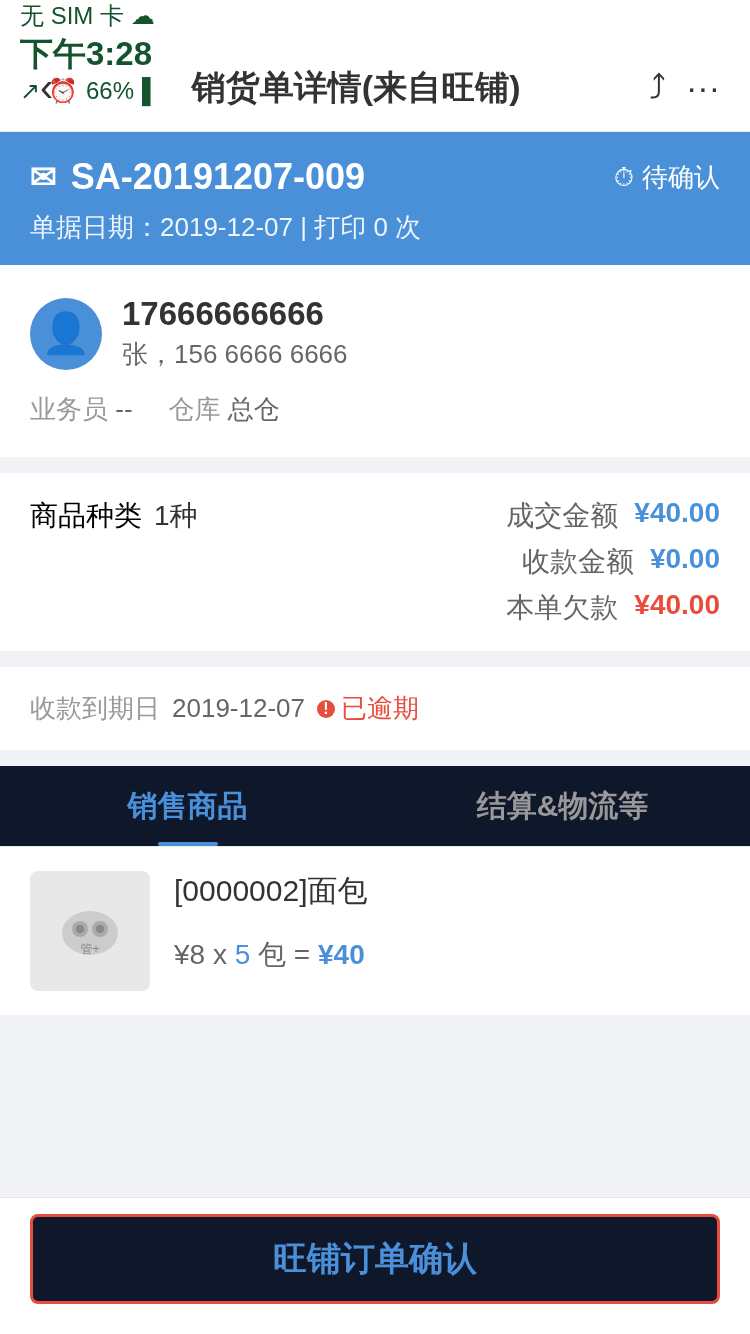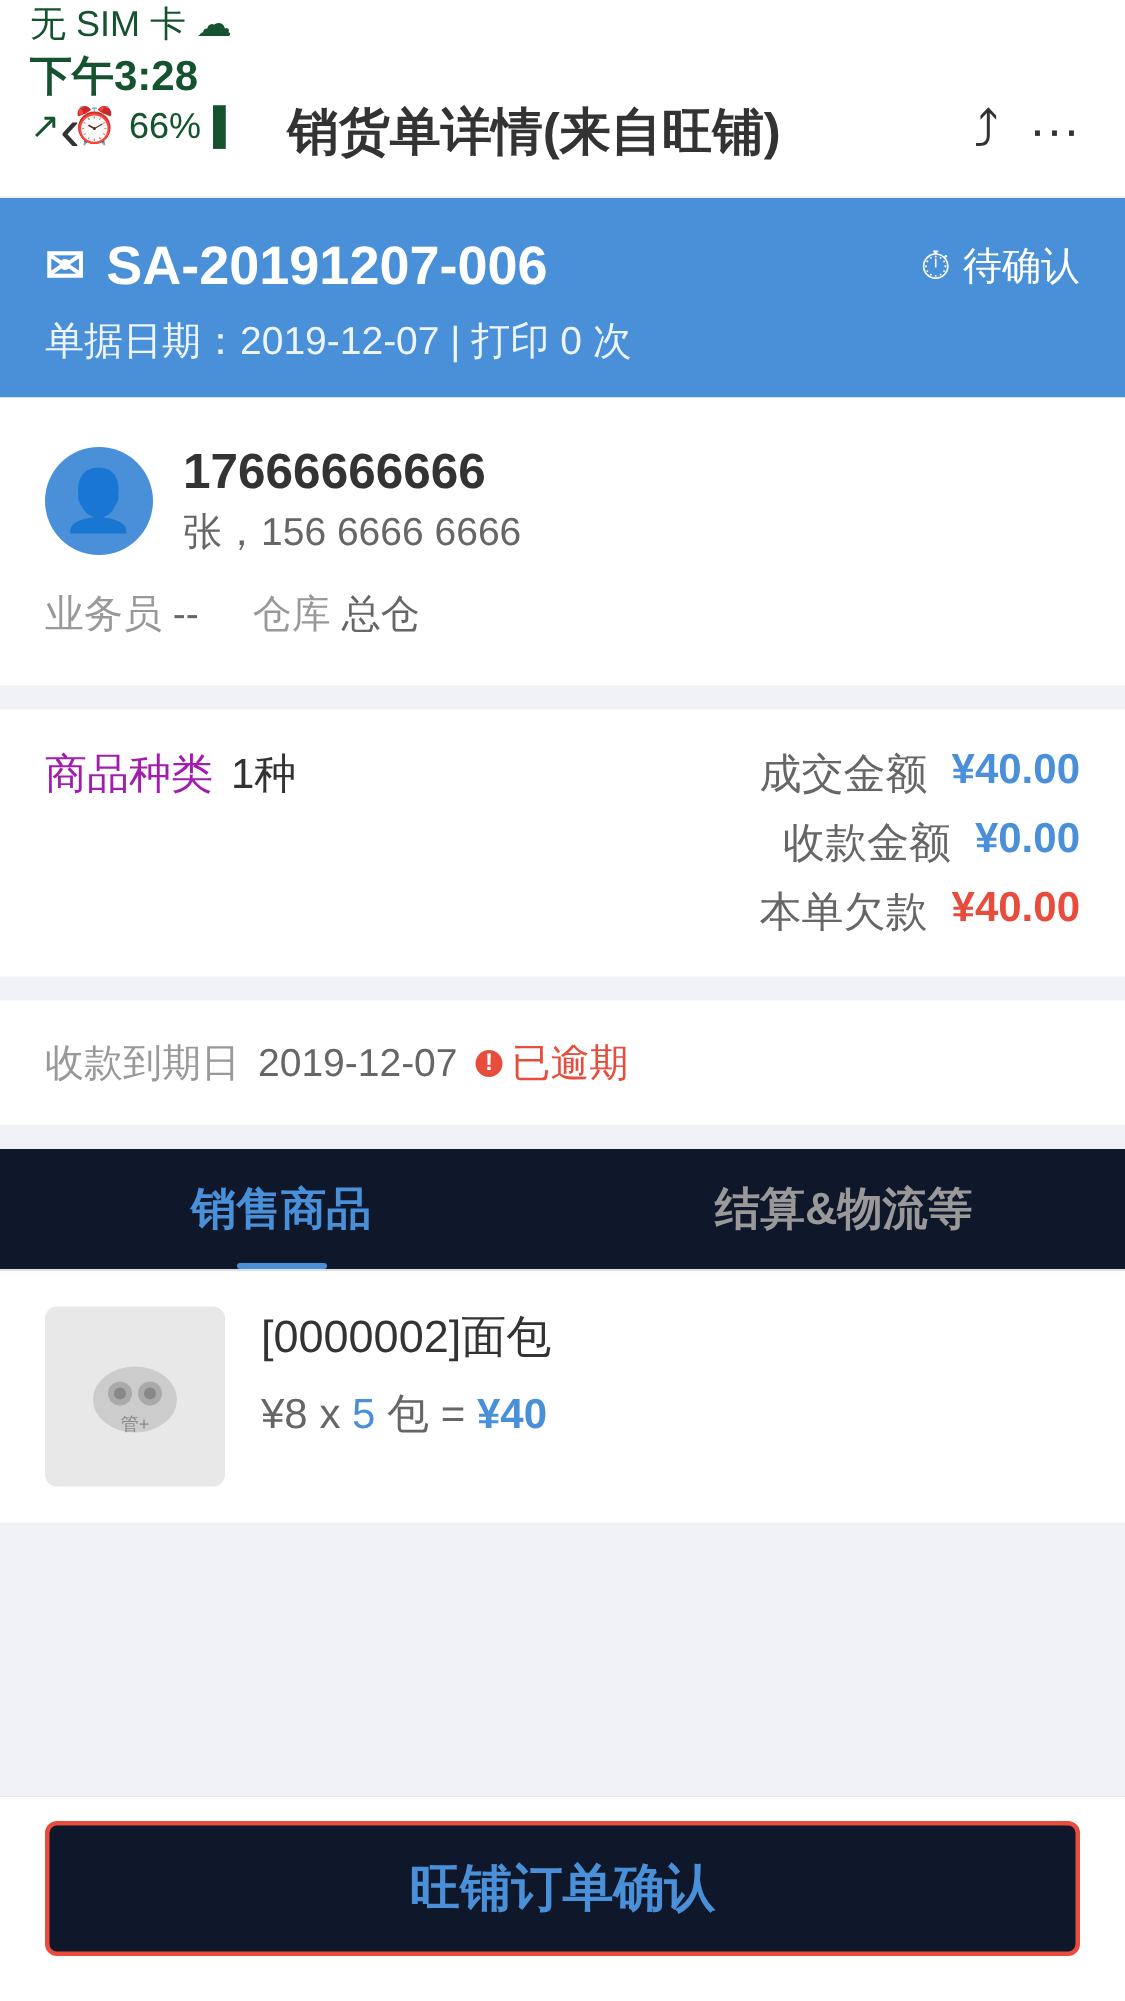--- a/index.html
+++ b/index.html
@@ -19,21 +19,21 @@
       background: #fff;
       display: flex;
       align-items: flex-start;
       justify-content: space-between;
       padding: 0 20px;
       font-size: 24px;
       color: #14532d;
       flex-direction: column;
     }
     .status-left { display: flex; align-items: center; gap: 10px; }
-    .status-center { font-weight: 600; font-size: 28px; }
+    .status-center { font-weight: 600; font-size: 33px; }
     .status-right { display: flex; align-items: center; gap: 8px; font-size: 24px; }
 
     
     .nav-bar {
       height: 88px;
       background: #fff;
       display: flex;
       align-items: center;
       justify-content: space-between;
       padding: 0 30px;
@@ -157,21 +157,21 @@
       justify-content: space-between;
       align-items: flex-start;
     }
     .summary-left {
       display: flex;
       align-items: center;
       gap: 12px;
       font-size: 28px;
       color: #666;
     }
-    .summary-label { color: #a21caf; }
+    .summary-label { color: #000000; }
     .summary-value { color: #333; font-weight: 500; }
     .summary-right {
       display: flex;
       flex-direction: column;
       align-items: flex-end;
       gap: 8px;
     }
     .amount-row {
       display: flex;
       gap: 16px;
@@ -270,21 +270,21 @@
       justify-content: center;
       flex-shrink: 0;
       overflow: hidden;
     }
     .product-info {
       flex: 1;
     }
     .product-name {
       font-size: 30px;
       color: #333;
-      margin-bottom: 12px;
+      margin-bottom: 24px;
     }
     .product-price {
       font-size: 28px;
       color: #666;
     }
     .product-price .qty { color: #4A90D9; }
     .product-price .total { color: #4A90D9; font-weight: 600; }
 
     
     .bottom-area {
@@ -340,21 +340,21 @@
   <div class="nav-right">
     <span class="nav-icon">⤴</span>
     <span class="nav-icon">···</span>
   </div>
 </div>
 
 <div class="header-card">
   <div class="header-top">
     <div class="order-id">
       <span class="order-id-icon">✉</span>
-      <span>SA-20191207-006</span>
+      <span>SA-20191207-009</span>
     </div>
     <div class="status-tag">
       <span>⏱</span>
       <span>待确认</span>
     </div>
   </div>
   <div class="order-meta">单据日期：2019-12-07 | 打印 0 次</div>
 </div>
 
 <div class="customer-section section">

